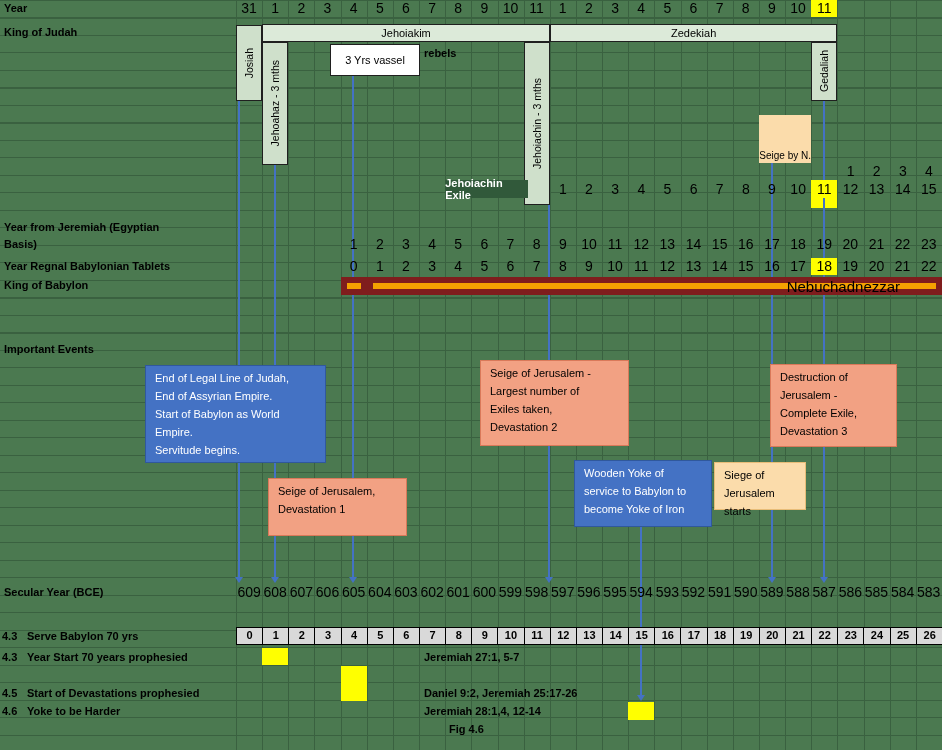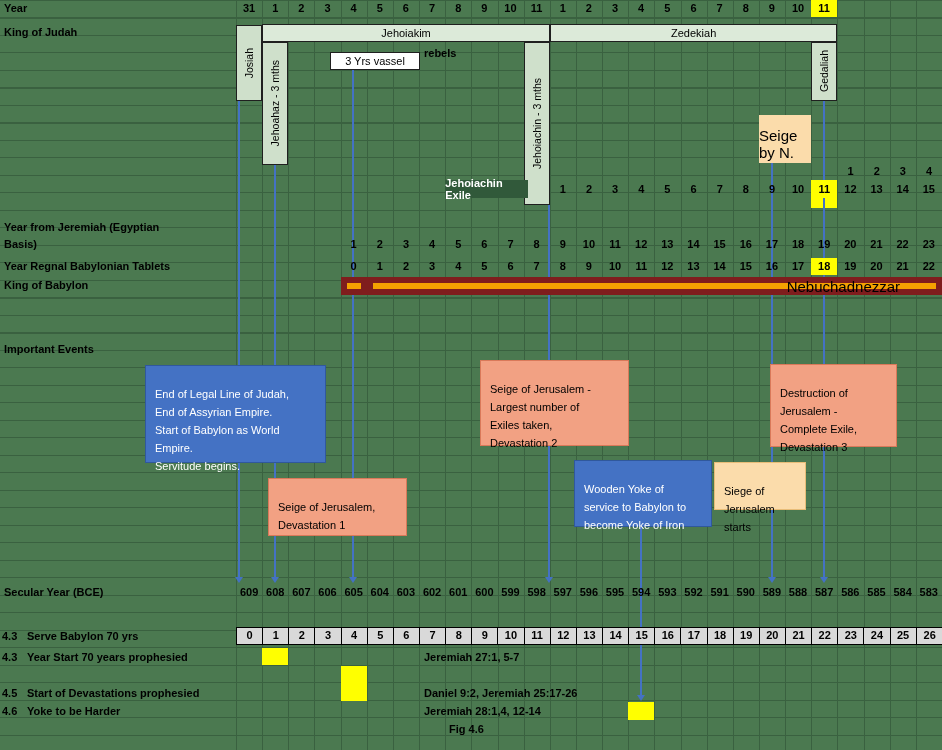--- a/index.html
+++ b/index.html
@@ -6,47 +6,47 @@
   .canvas{position:relative;width:942px;height:750px;overflow:hidden;
           background:var(--bg,#4b7950);color:#000;
           font-family:"Liberation Sans",sans-serif;}
   .grid-h,.grid-v{position:absolute;pointer-events:none;z-index:0}
   .grid-h{left:0;top:0;right:0;bottom:0;
     background-image:repeating-linear-gradient(to bottom,var(--grid,#3a6140) 0 1px,transparent 1px 17.5px)}
   .grid-v{top:0;bottom:0;left:236px;right:0;
     background-image:repeating-linear-gradient(to right,var(--grid,#3a6140) 0 1px,transparent 1px 26.15px)}
 
   .lbl{position:absolute;font-size:11px;font-weight:bold;line-height:17px;z-index:3;white-space:pre-line}
-  .cells{position:absolute;display:flex;z-index:3;font-weight:bold;font-size:11px}
+  .cells{position:absolute;display:flex;z-index:3;font-weight:normal;font-size:14px}
   .cells .cell{width:26.15px;flex:0 0 auto;text-align:center}
   .cells .cell.hl{background:var(--yellow,#ffff00)}
 
   .yellow{position:absolute;background:var(--yellow,#ffff00);z-index:1}
 
   .arrow{position:absolute;width:2px;background:var(--arrow,#4472c4);z-index:2}
   .arrow::after{content:"";position:absolute;bottom:-6px;left:-3px;
     border:4px solid transparent;border-top:6px solid var(--arrow,#4472c4)}
 
   .band{position:absolute;background:var(--band,#dcead9);border:1px solid #1f1f1f;box-sizing:border-box;
         display:flex;align-items:center;justify-content:center;font-size:11px;z-index:3}
   .vbox{position:absolute;background:var(--vbox,#cfe0cb);border:1px solid #1f1f1f;box-sizing:border-box;
         display:flex;align-items:center;justify-content:center;z-index:3}
   .vbox span{writing-mode:vertical-rl;transform:rotate(180deg);font-size:10.5px;white-space:nowrap}
   .whitebox{position:absolute;background:#ffffff;border:1px solid #1f1f1f;box-sizing:border-box;
         display:flex;align-items:center;justify-content:center;font-size:11px;z-index:3}
   .peachbox{position:absolute;background:var(--peach,#fbdcab);box-sizing:border-box;
-        display:flex;align-items:flex-end;justify-content:center;font-size:15px;z-index:3;padding-bottom:2px}
+        display:flex;align-items:flex-end;justify-content:center;font-size:10px;z-index:3;padding-bottom:2px}
   .exile-hdr{position:absolute;background:var(--exile-hdr,#31593a);color:#fff;font-weight:bold;font-size:11px;
         display:flex;align-items:center;justify-content:center;z-index:3}
   .orange{position:absolute;background:var(--orange,#f5a101);border:6px solid #7f1d1d;box-sizing:border-box;
         z-index:3;font-size:15px}
   .orange.bandtext{display:flex;align-items:center;justify-content:flex-end;padding-right:36px}
 
   .evt{position:absolute;font-size:11px;line-height:18px;z-index:4;white-space:pre-line;
-       box-sizing:border-box;padding:19px 9px}
+       box-sizing:border-box;padding:3px 9px}
   .evt.blue{background:var(--blue,#4472c4);border:1px solid var(--blue-border,#30589c);color:#fff}
   .evt.salmon{background:var(--salmon,#f2a183);border:1px solid var(--salmon-border,#d9795a);font-weight:normal}
   .evt.peach{background:var(--peach,#fbdcab);border:1px solid #e8bd78}
 
   .serve{position:absolute;left:236px;top:627px;width:707px;height:18px;display:flex;overflow:hidden;
          background:var(--gray,#d9d9d9);border:1px solid #000;box-sizing:border-box;z-index:3;
          font-weight:bold;font-size:11px}
   .serve .cell{width:26.15px;flex:0 0 auto;text-align:center;line-height:15px;
          border-right:1px solid #000;box-sizing:border-box}
   .serve .cell:last-child{border-right:none}
@@ -113,21 +113,21 @@
   <div class="vbox" style="left:262.2px;top:42px;width:26.2px;height:123px">
       <span>Jehoahaz - 3 mths</span>
     </div>
   <div class="vbox" style="left:523.7px;top:42px;width:26.2px;height:163px">
       <span>Jehoiachin - 3 mths</span>
     </div>
   <div class="vbox" style="left:811.3px;top:42px;width:26.2px;height:59px">
       <span>Gedaliah</span>
     </div>
 
-  <div class="whitebox" style="left:330px;top:52px;width:90px;height:18px">3 Yrs vassel</div>
+  <div class="whitebox" style="left:330px;top:44px;width:90px;height:32px">3 Yrs vassel</div>
   <div class="lbl" style="left:424px;top:44px;line-height:18px">rebels</div>
 
   <div class="peachbox" style="left:759px;top:115px;width:52.3px;height:48px">Seige by N.</div>
 
   <div class="cells" style="left:837.5px;top:163px;height:17px;line-height:17px">
       <span class="cell">1</span>
       <span class="cell">2</span>
       <span class="cell">3</span>
       <span class="cell">4</span>
     </div>

